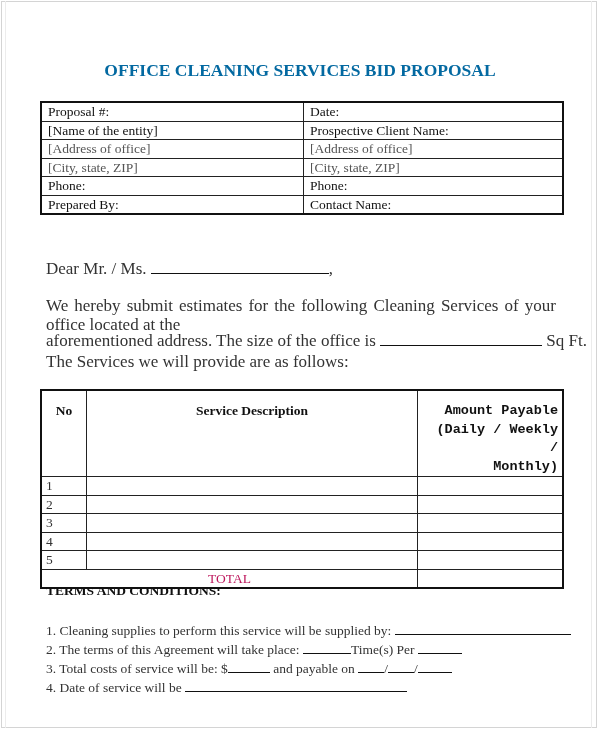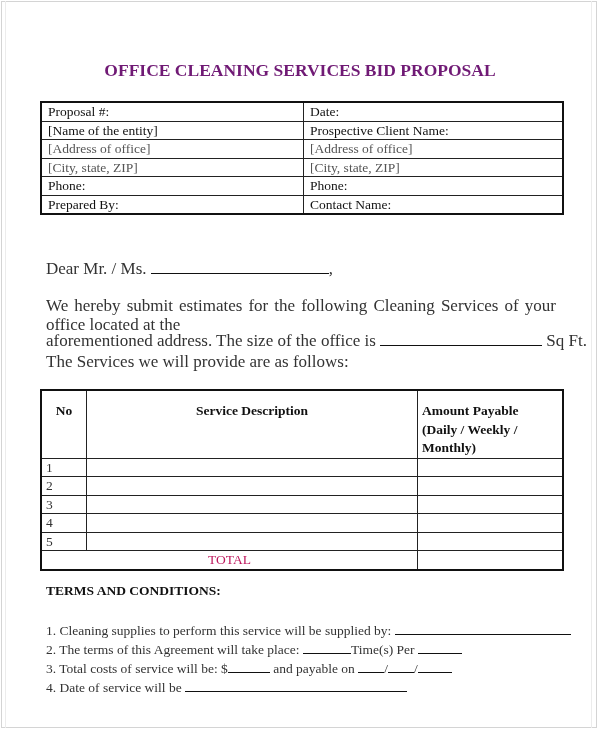--- a/index.html
+++ b/index.html
@@ -4,21 +4,21 @@
 <style>
   html, body { margin: 0; padding: 0; background: #ffffff; }
   body { width: 600px; height: 730px; position: relative; overflow: hidden;
          font-family: "Liberation Serif", "DejaVu Serif", serif; color: #111; }
   .page-frame { position: absolute; left: 1px; top: 1px; width: 596px; height: 727px;
                 border: 1px solid #d4d4d4; box-sizing: border-box; }
   .page-inner { position: absolute; left: 5px; top: 1px; width: 587px; height: 727px;
                 border-left: 1px solid #ececec; border-right: 1px solid #ececec; box-sizing: border-box; }
 
   .title { position: absolute; left: 0; top: 60px; width: 600px; text-align: center;
-           font-weight: bold; font-size: 17.5px; letter-spacing: 0px; color: #701a75; }
+           font-weight: bold; font-size: 17.5px; letter-spacing: 0px; color: #0369a1; }
 
   
   .info-table { position: absolute; left: 40px; top: 101px; width: 524px;
                 border-collapse: collapse; border: 2px solid #111; }
   .info-table td { border: 1.5px solid #222; height: 17.5px; padding: 0 6px;
                    font-size: 13.5px; line-height: 17px; vertical-align: middle; white-space: nowrap; }
   .info-table td.left { width: 249px; }
   .info-table td.bold { font-weight: normal; }
   .info-table td.light { color: #555; font-weight: normal; font-size: 13.5px; }
 
@@ -30,21 +30,21 @@
 
   
   .svc-table { position: absolute; left: 40px; top: 389px; width: 524px;
                border-collapse: collapse; border: 2px solid #111; }
   .svc-table th, .svc-table td { border: 1.5px solid #222; font-size: 13.5px; padding: 0 4px; }
   .svc-table th { font-weight: bold; vertical-align: top; height: 53px; padding-top: 11px; line-height: 18.5px; }
   .svc-table td { height: 17.5px; line-height: 17px; color: #333; }
   .svc-table .col-no { width: 36px; text-align: left; }
   .svc-table th.col-no { text-align: center; }
   .svc-table .col-desc { width: 322px; text-align: center; }
-  .svc-table .col-amt { text-align: left; }
+  .svc-table .col-amt { text-align: right; font-family: Liberation Mono, monospace; }
   .svc-table td.total { text-align: center; font-weight: normal; color: #be185d; font-size: 13.5px; }
 
   .terms-head { position: absolute; left: 46px; top: 583px; font-weight: bold; font-size: 13.5px; color: #111; }
   .terms { position: absolute; left: 46px; top: 621px; font-size: 13.5px; color: #333; line-height: 19px; }
   .terms div { white-space: nowrap; }
 </style>
 </head>
 <body>
 
 <div class="page-frame"></div>

